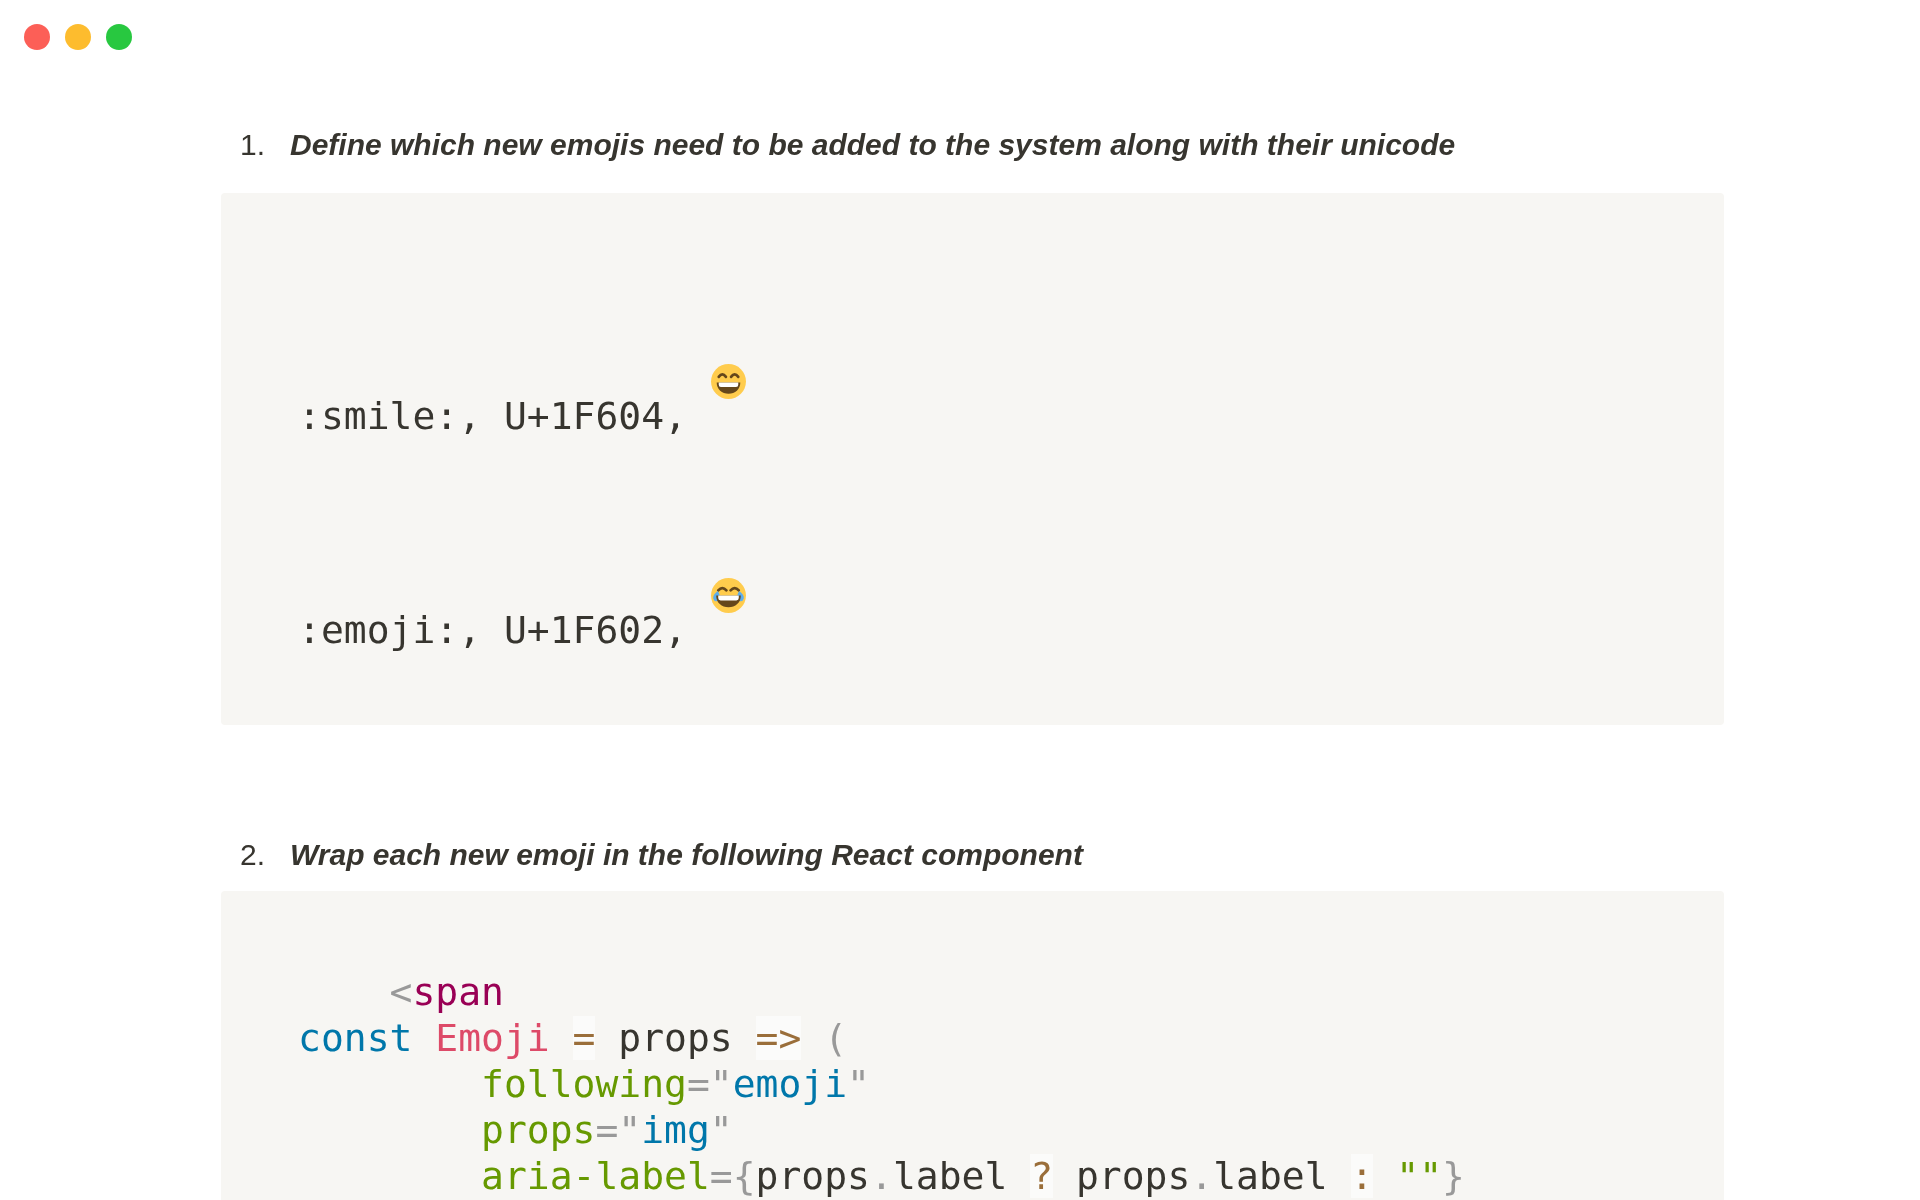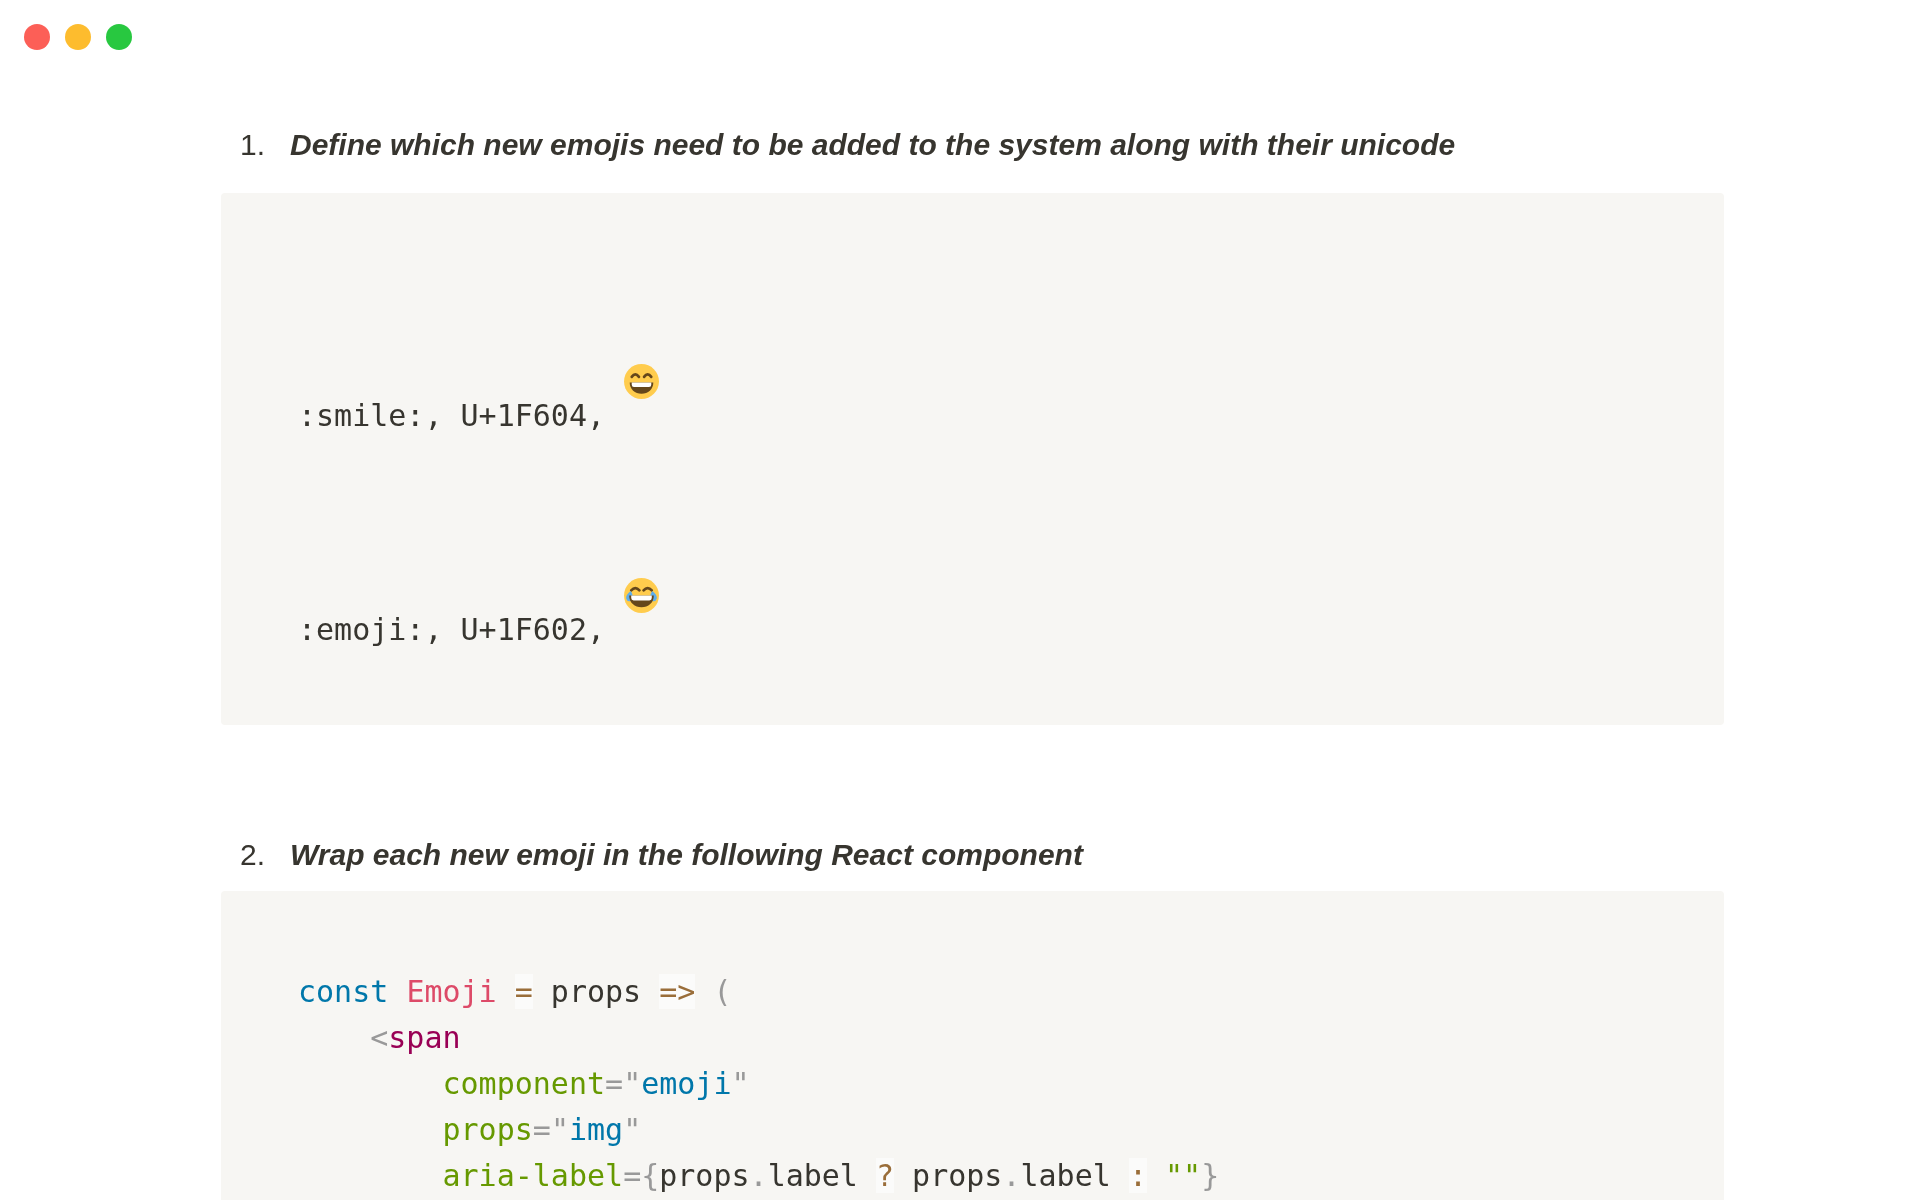--- a/index.html
+++ b/index.html
@@ -58,21 +58,21 @@
   }
   .heading-text { font-weight: 700; font-style: italic; }
 
   
   .code-block {
     margin-top: 28px;
     background: #f7f6f3;
     border-radius: 4px;
     padding: 78px 60px 72px 77px;
     font-family: "DejaVu Sans Mono", "Liberation Mono", monospace;
-    font-size: 30px;
+    font-size: 38px;
     line-height: 46px;
     color: #37352f;
   }
   .code-block.second { margin-top: 16px; }
   .code-line { white-space: pre; min-height: 46px; }
 
   
   .tok-pl   { color: #37352f; }
   .tok-kw   { color: #0077aa; }
   .tok-fn   { color: #dd4a68; }
@@ -130,21 +130,21 @@
   </svg>
 </span></div>
     </div>
 
   <div class="heading-row second">
     <span class="list-number">2.</span>
     <span class="heading-text">Wrap each new emoji in the following React component</span>
   </div>
 
   <div class="code-block second">
+      <div class="code-line"><span class="tok-pl">    </span><span class="tok-pu">&lt;</span><span class="tok-tag">span</span></div>
       <div class="code-line"><span class="tok-kw">const</span><span class="tok-pl"> </span><span class="tok-fn">Emoji</span><span class="tok-pl"> </span><span class="tok-op">=</span><span class="tok-pl"> props </span><span class="tok-op">=&gt;</span><span class="tok-pl"> </span><span class="tok-pu">(</span></div>
-      <div class="code-line"><span class="tok-pl">    </span><span class="tok-pu">&lt;</span><span class="tok-tag">span</span></div>
-      <div class="code-line"><span class="tok-pl">        </span><span class="tok-attr">component</span><span class="tok-pu">=</span><span class="tok-pu">"</span><span class="tok-val">emoji</span><span class="tok-pu">"</span></div>
+      <div class="code-line"><span class="tok-pl">        </span><span class="tok-attr">following</span><span class="tok-pu">=</span><span class="tok-pu">"</span><span class="tok-val">emoji</span><span class="tok-pu">"</span></div>
       <div class="code-line"><span class="tok-pl">        </span><span class="tok-attr">props</span><span class="tok-pu">=</span><span class="tok-pu">"</span><span class="tok-val">img</span><span class="tok-pu">"</span></div>
       <div class="code-line"><span class="tok-pl">        </span><span class="tok-attr">aria-label</span><span class="tok-pu">=</span><span class="tok-pu">{</span><span class="tok-pl">props</span><span class="tok-pu">.</span><span class="tok-pl">label </span><span class="tok-op">?</span><span class="tok-pl"> props</span><span class="tok-pu">.</span><span class="tok-pl">label </span><span class="tok-op">:</span><span class="tok-pl"> </span><span class="tok-str">""</span><span class="tok-pu">}</span></div>
       <div class="code-line"></div>
     </div>
 
 </div>
 
 </body></html>

